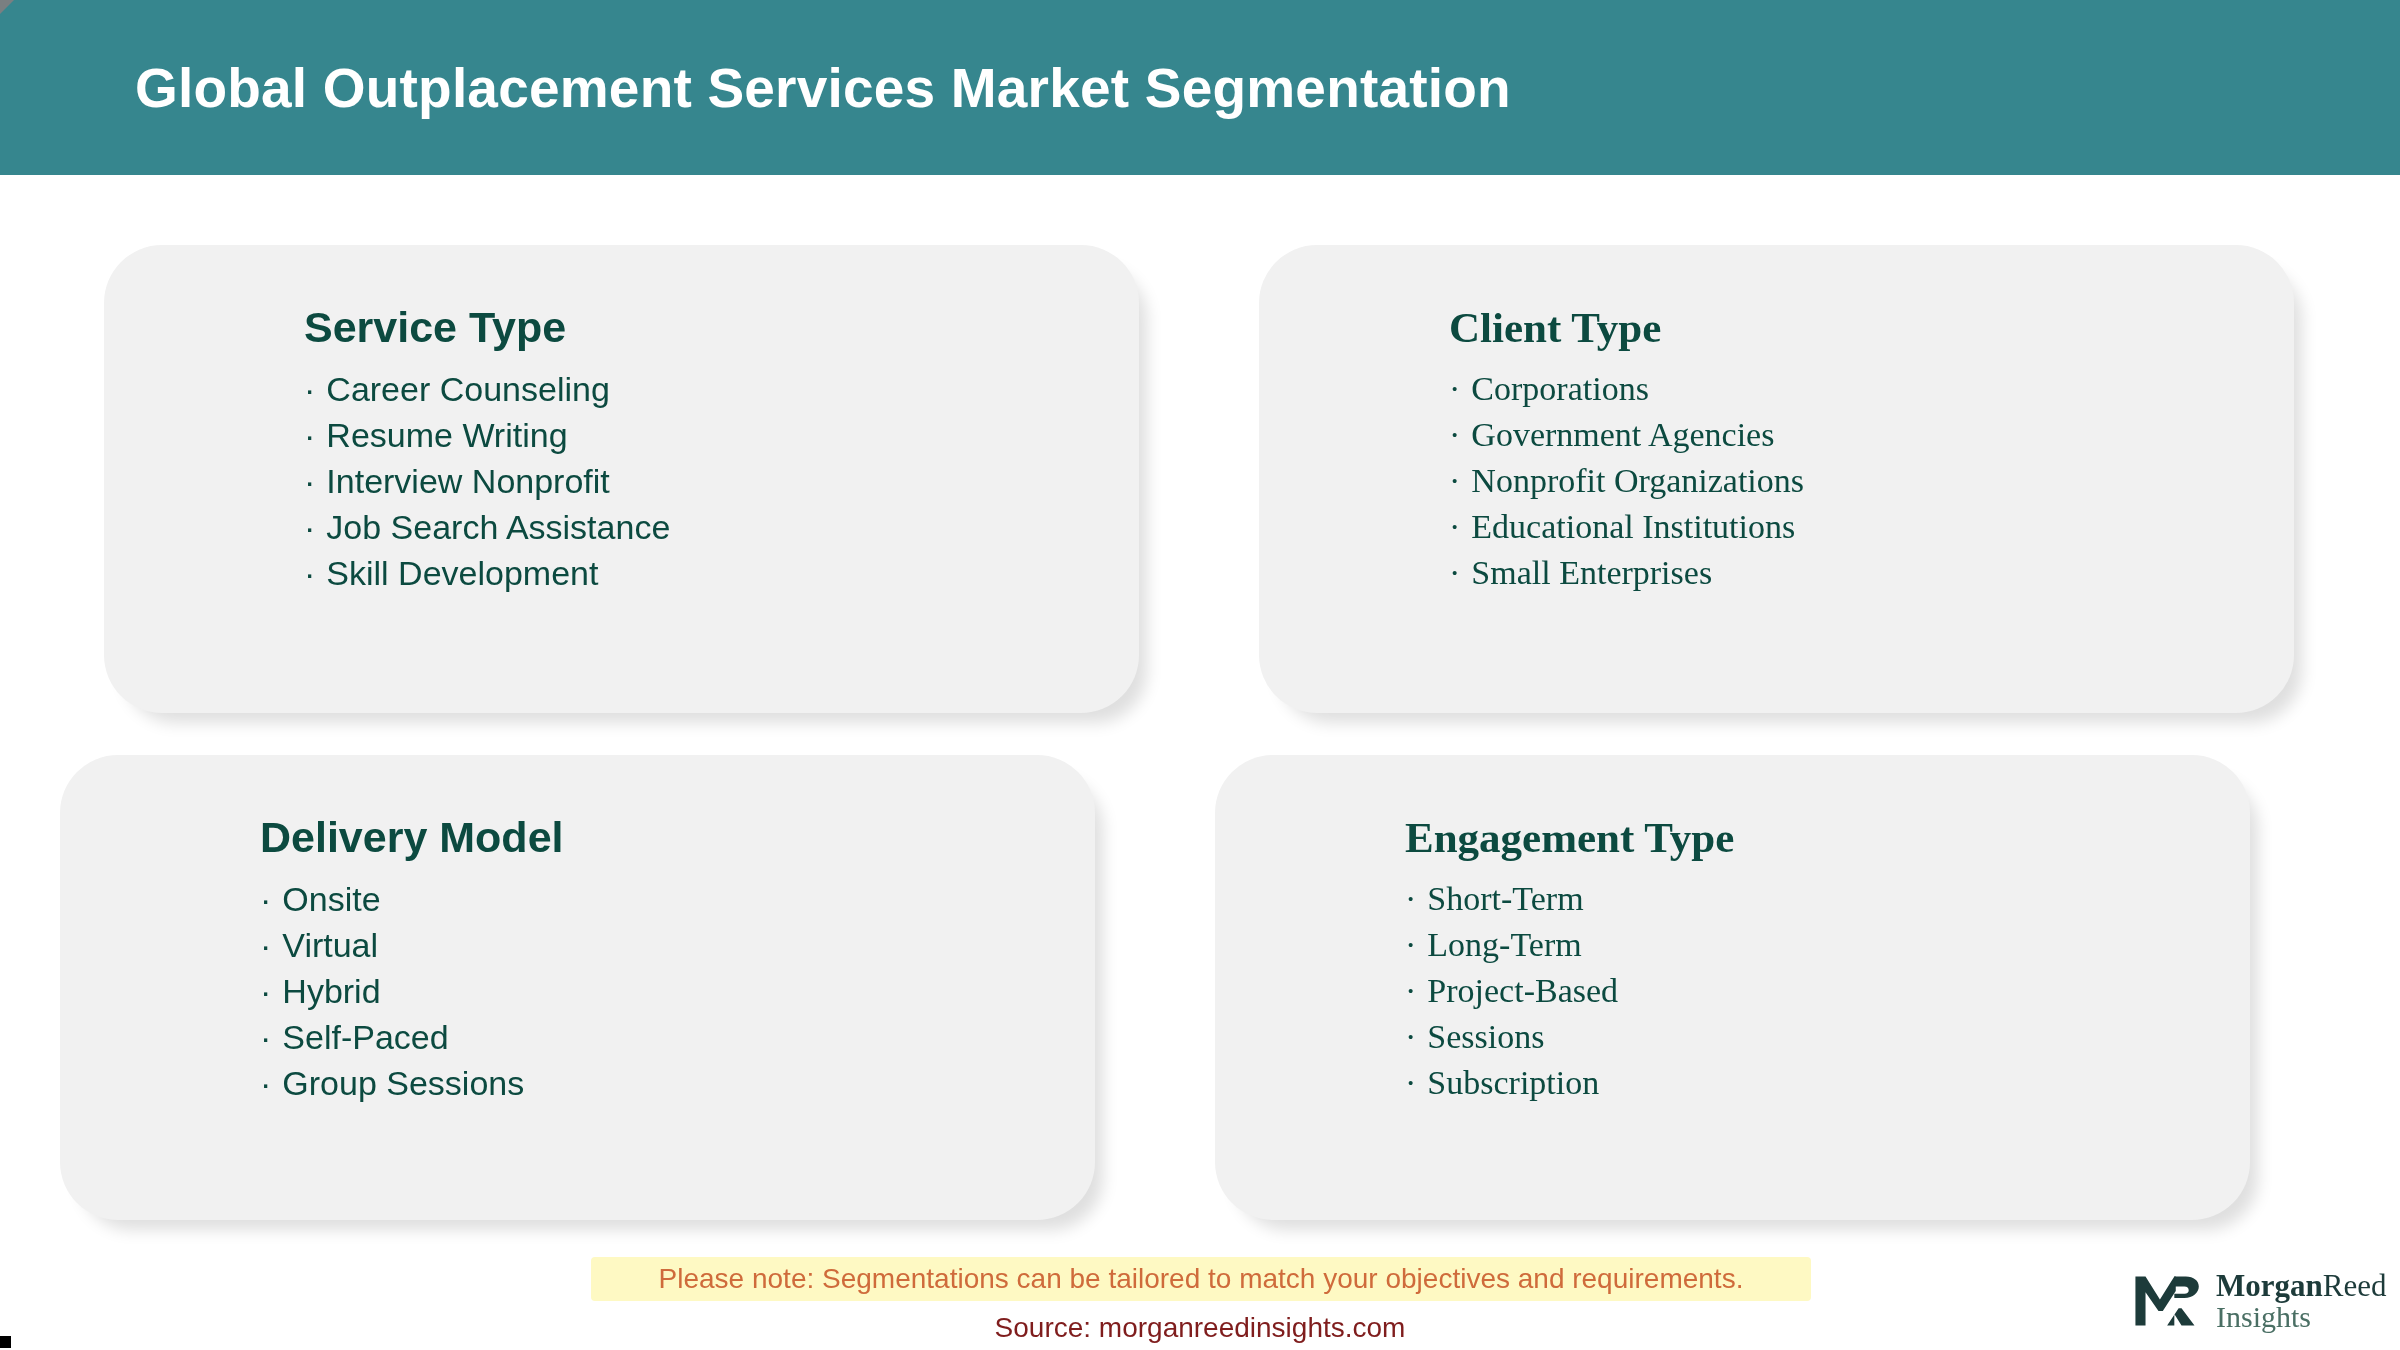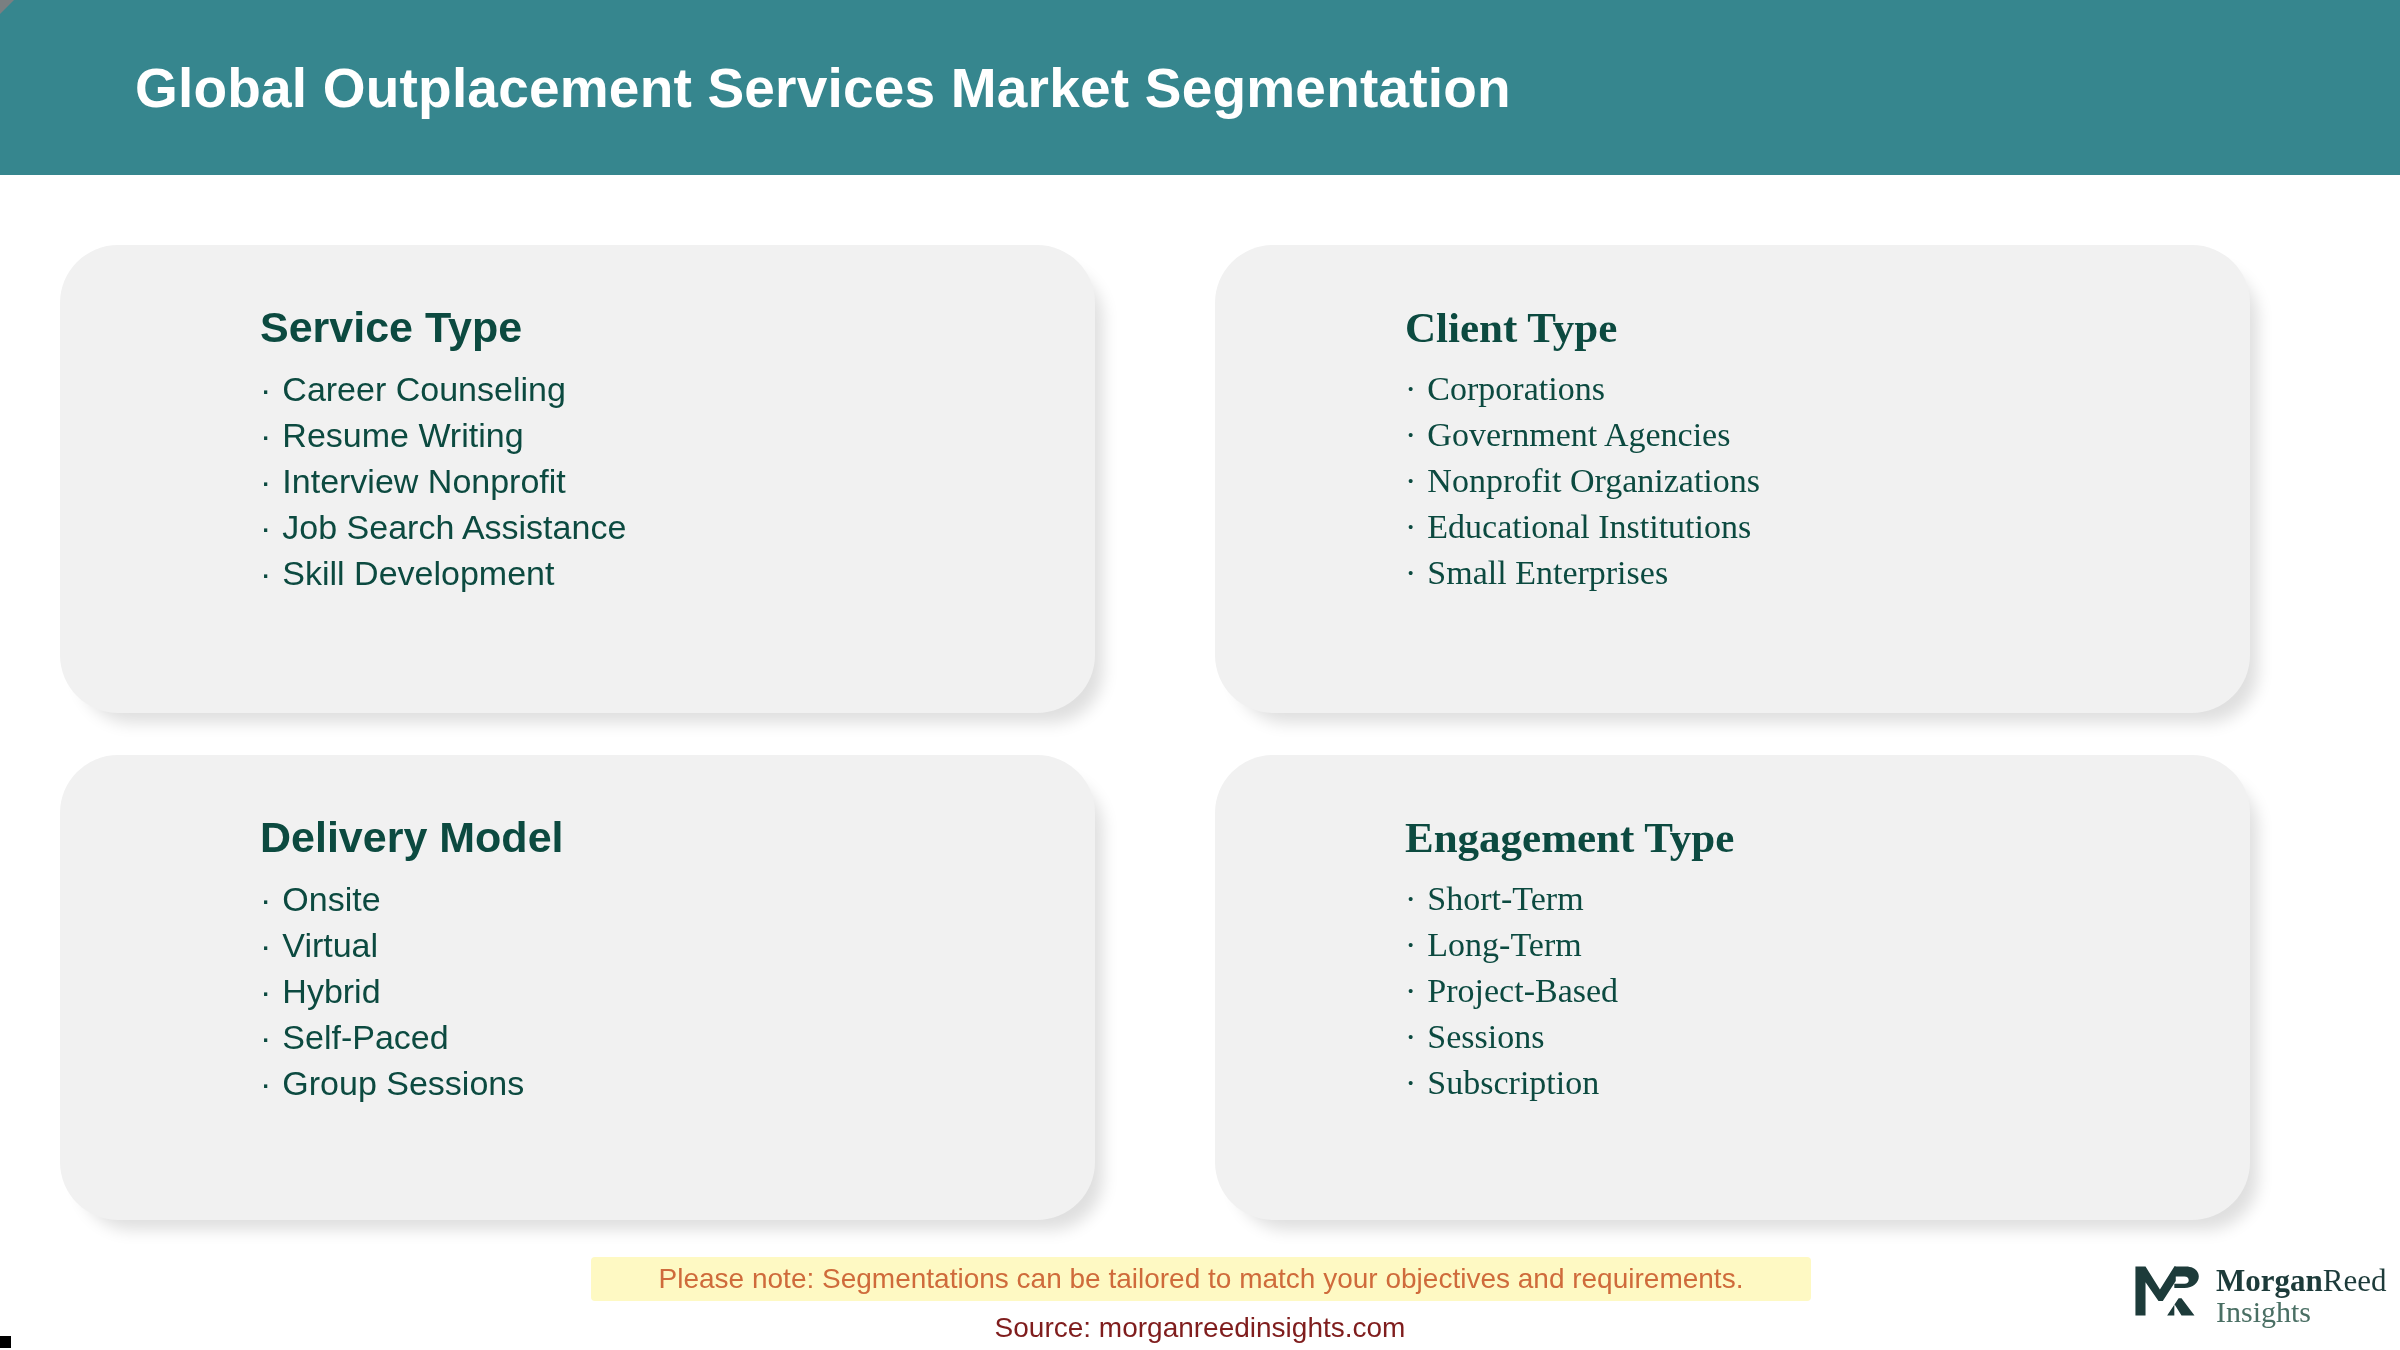--- a/index.html
+++ b/index.html
@@ -70,21 +70,21 @@
   }
   .seg-card {
     position: absolute;
     background: #f1f1f1;
     border-radius: 58px;
     box-shadow: 14px 16px 16px -6px rgba(0, 0, 0, 0.13);
     box-sizing: border-box;
   }
   .seg-card.col-left  { left: 60px;   width: 1035px; }
   .seg-card.col-right { left: 1215px; width: 1035px; }
-  .seg-card.row-top    { top: 245px; height: 468px; }
+  .seg-card.row-top    { top: 245px; height: 468px; margin-left: 44px; }
   .seg-card.row-bottom { top: 755px; height: 465px; }
 
   .card-inner {
     position: absolute;
     left: 200px;
     top: 60px;
     right: 40px;
   }
   .seg-card.col-right .card-inner { left: 190px; font-family: Liberation Serif, serif; }
 
@@ -153,20 +153,21 @@
   }
 
   
   #brand-logo {
     position: absolute;
     left: 2134px;
     top: 1265px;
     width: 230px;
     height: 72px;
     display: flex;
+    align-items: center;
   }
   #logo-mark {
     width: 72px;
     height: 52px;
     flex: 0 0 auto;
   }
   #logo-wordmark {
     margin-left: 10px;
     line-height: 1.02;
     font-family: "Liberation Serif", serif;

